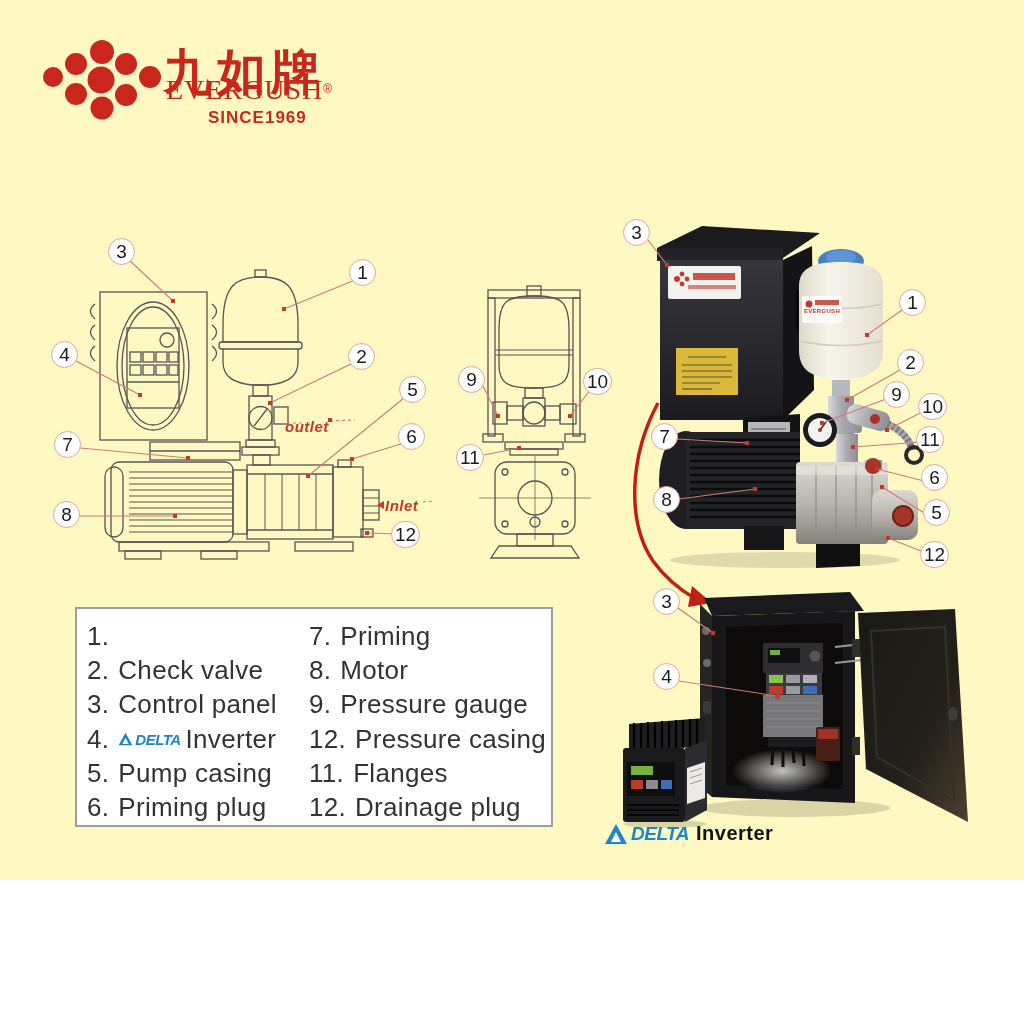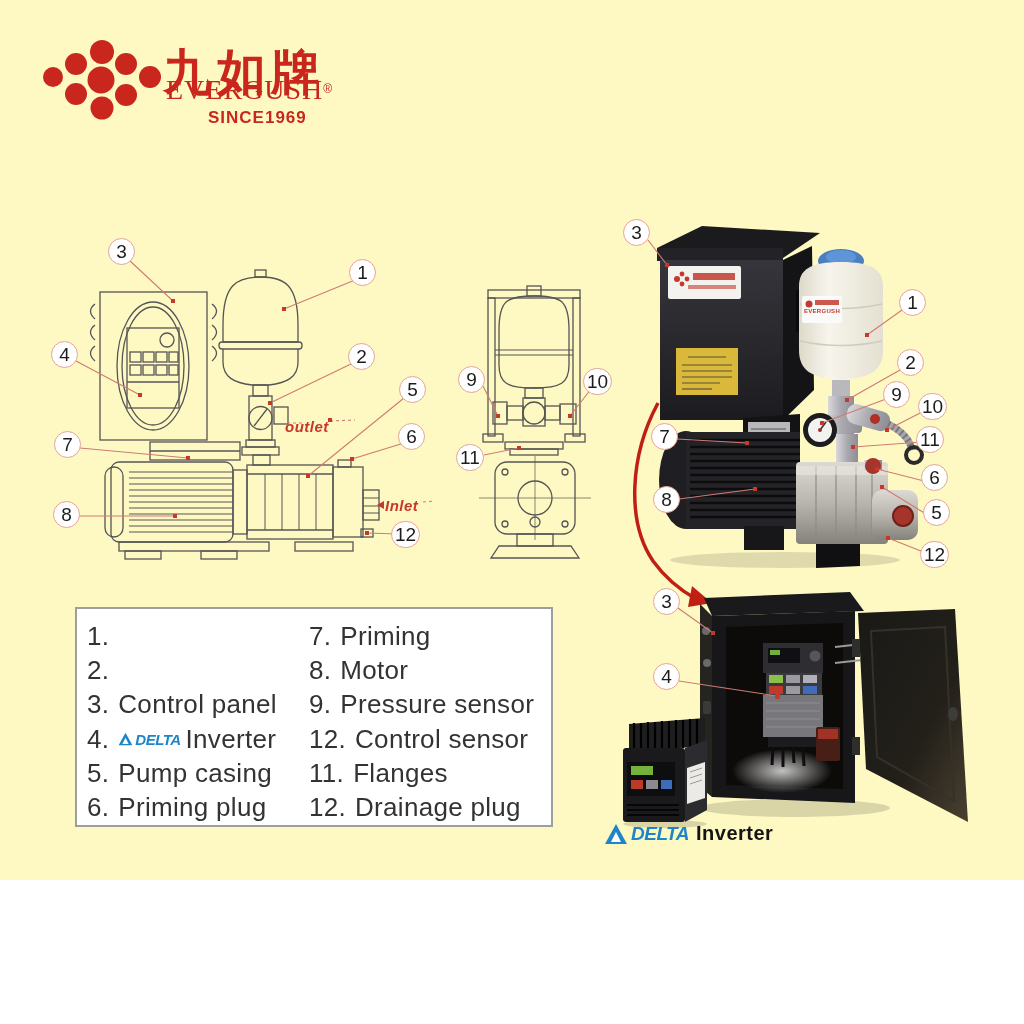--- a/index.html
+++ b/index.html
@@ -481,20 +481,21 @@
 
   <div class="tanklabel">EVERGUSH</div>
 
   <div class="legend">
     <div class="legend-col c1">
       <div class="legend-row">
           <span class="ln">1.</span>
         </div>
       <div class="legend-row">
           <span class="ln">2.</span>
+          <span>Check valve</span>
         </div>
       <div class="legend-row">
           <span class="ln">3.</span>
           <span>Control panel</span>
         </div>
       <div class="legend-row">
         <span class="ln">4.</span>
         <span class="delta-sm">
           <svg width="15" height="14" viewBox="0 0 24 22">
             <polygon points="12,1 23,21 1,21" fill="#1e86c8"></polygon>
@@ -517,25 +518,25 @@
       <div class="legend-row">
           <span class="ln">7.</span>
           <span>Priming</span>
         </div>
       <div class="legend-row">
           <span class="ln">8.</span>
           <span>Motor</span>
         </div>
       <div class="legend-row">
           <span class="ln">9.</span>
-          <span>Pressure sensor</span>
+          <span>Pressure gauge</span>
         </div>
       <div class="legend-row">
           <span class="ln">12.</span>
-          <span>Control sensor</span>
+          <span>Pressure casing</span>
         </div>
       <div class="legend-row">
           <span class="ln">11.</span>
           <span>Flanges</span>
         </div>
       <div class="legend-row">
           <span class="ln">12.</span>
           <span>Drainage plug</span>
         </div>
     </div>

